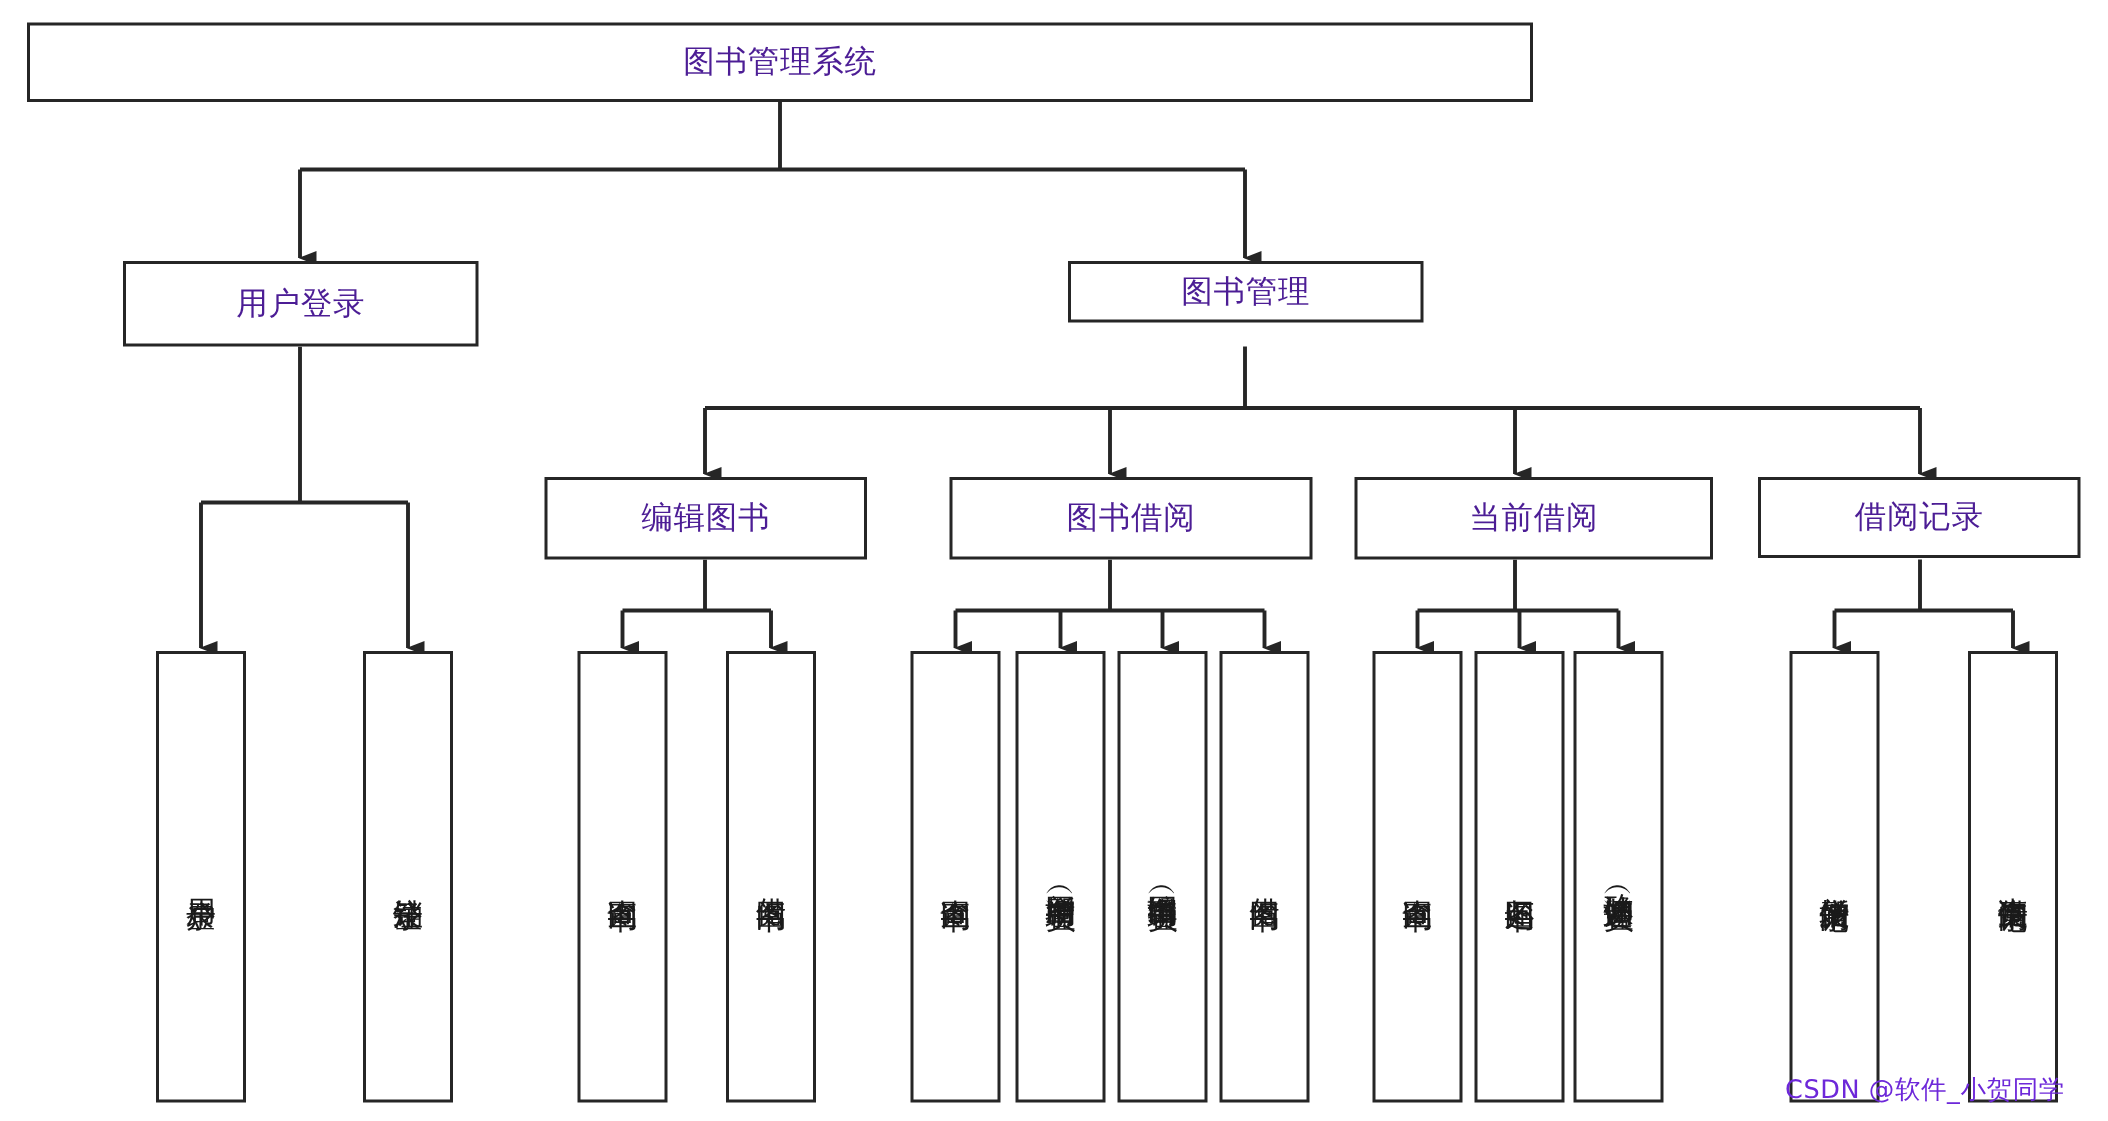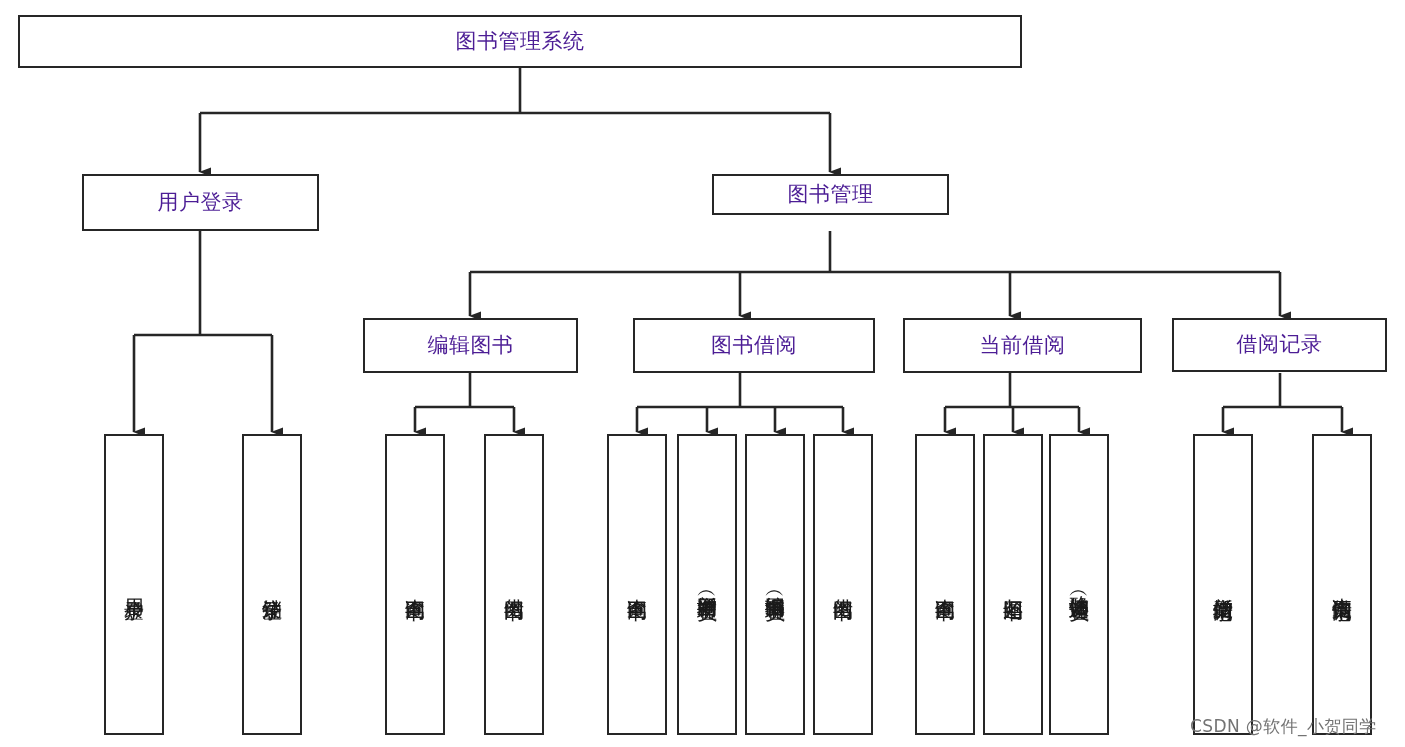--- a/index.html
+++ b/index.html
@@ -46,21 +46,21 @@
     writing-mode: vertical-rl;
     text-orientation: upright;
     line-height: 1.35;
     letter-spacing: 1px;
     white-space: nowrap;
     text-align: center;
   }
   .watermark {
     position: absolute;
     font-size: 17px;
-    color: #737373;
+    color: #6d28d9;
     white-space: nowrap;
     letter-spacing: 0.4px;
   }
 </style>
 </head>
 <body>
 
 <div id="canvas">
 
   <svg id="diagram-svg" viewBox="0 0 1405 747" xmlns="http://www.w3.org/2000/svg">

